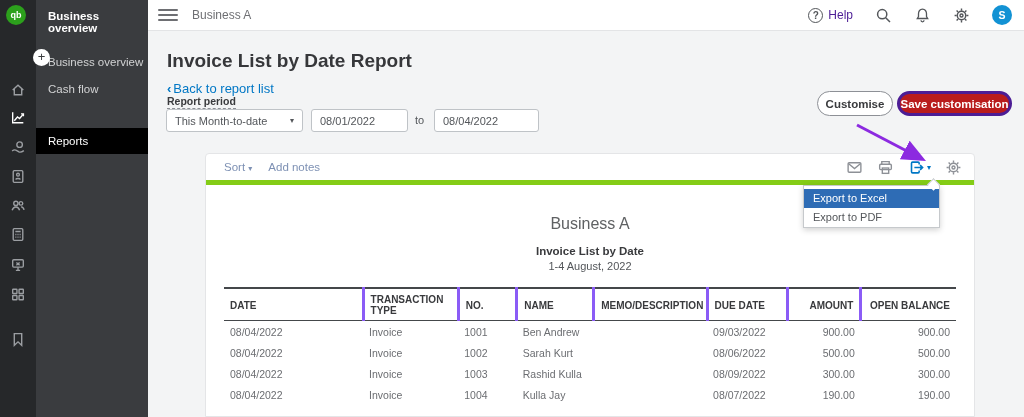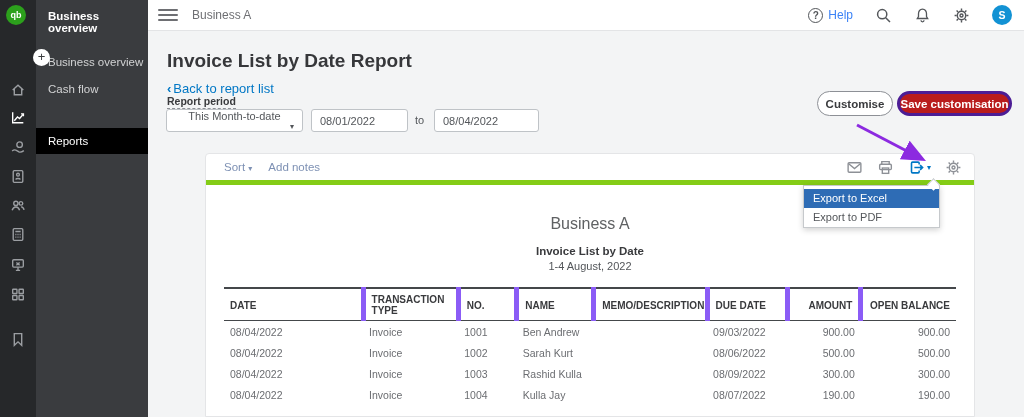--- a/index.html
+++ b/index.html
@@ -26,35 +26,35 @@
   
   .topbar { position:absolute; left:148px; top:0; right:0; height:31px; background:#fff;
     border-bottom:1px solid #e3e4e6; z-index:1; display:flex; align-items:center; }
   .hamburger { margin-left:10px; width:20px; cursor:pointer; }
   .hamburger span { display:block; height:2px; background:#6e6f73; margin:3px 0; border-radius:1px; }
   .company-name { margin-left:14px; font-size:12px; color:#6e6f73; }
   .topbar-right { margin-left:auto; display:flex; align-items:center; gap:22px; padding-right:12px; }
   .help-group { display:flex; align-items:center; gap:5px; cursor:pointer; }
   .help-circle { width:15px; height:15px; border:1.5px solid #53565a; border-radius:50%;
     font-size:10px; color:#53565a; display:flex; align-items:center; justify-content:center; font-weight:bold; }
-  .help-label { font-size:12px; color:#3b82f6; }
+  .help-label { font-size:12px; color:#4c1d95; }
   .tb-icon { width:17px; height:17px; cursor:pointer; }
   .avatar { width:20px; height:20px; border-radius:50%; background:#1292d4; color:#fff;
     font-size:10.5px; font-weight:bold; display:flex; align-items:center; justify-content:center; cursor:pointer; }
 
   
   .content { position:absolute; left:148px; top:31px; width:876px; height:386px; background:#f3f4f5; }
   .page-title { position:absolute; left:19px; top:19px; font-size:19px; font-weight:600; color:#36373a; }
   .back-link { position:absolute; left:19px; top:50px; font-size:13px; color:#0077c5; cursor:pointer; }
   .back-link .chev { font-weight:bold; margin-right:2px; }
   .report-period-label { position:absolute; left:19px; top:64px; font-size:10.5px; font-weight:bold;
     color:#393a3d; border-bottom:1px dashed #8d9096; padding-bottom:1px; }
   .period-select { position:absolute; left:18px; top:78px; width:137px; height:23px; background:#fff;
     border:1px solid #bfc3c7; border-radius:3px; font-size:11px; color:#53565a; display:flex;
-    align-items:center; padding:0 8px; cursor:pointer;flex-direction:column; }
+    align-items:center; padding:0 8px; cursor:pointer; }
   .period-select .caret { margin-left:auto; font-size:8px; color:#53565a; }
   .date-input { position:absolute; top:78px; height:23px; background:#fff; border:1px solid #bfc3c7;
     border-radius:3px; font-size:11px; color:#53565a; padding:0 8px;
     font-family:"Liberation Sans","DejaVu Sans",sans-serif; }
   .date-from { left:163px; width:97px; }
   .date-to   { left:286px; width:105px; }
   .to-label  { position:absolute; left:267px; top:83px; font-size:11px; color:#53565a; }
   .btn { position:absolute; top:60px; height:25px; border-radius:13px; font-size:11.5px; font-weight:bold;
     display:flex; align-items:center; justify-content:center; cursor:pointer;
     font-family:"Liberation Sans","DejaVu Sans",sans-serif; }
@@ -73,21 +73,21 @@
   .export-wrap { display:flex; align-items:center; gap:2px; cursor:pointer; }
   .export-caret { font-size:8px; color:#0077c5; }
 
   .report-company { text-align:center; margin-top:30px; font-size:16px; color:#5f6163; }
   .report-title { text-align:center; margin-top:12px; font-size:11.5px; font-weight:bold; color:#393a3d; }
   .report-period { text-align:center; margin-top:3px; font-size:11px; color:#53565a; }
 
   table.report { width:calc(100% - 36px); margin:15px 18px 0 18px; border-collapse:collapse; table-layout:fixed; }
   table.report thead tr { border-top:2px solid #44474a; border-bottom:1px solid #44474a; }
   table.report th { font-size:10px; font-weight:bold; color:#393a3d; text-align:left;
-    padding:5px 6px 4px 6px; border-right:5px solid #8b5cf6; }
+    padding:5px 6px 4px 6px; border-right:3px solid #8b5cf6; }
   table.report th:last-child { border-right:none; }
   table.report td { font-size:10.5px; color:#6b6d71; padding:4.5px 6px; }
   table.report th:nth-child(1){width:19%} table.report th:nth-child(2){width:13%}
   table.report th:nth-child(3){width:8%}  table.report th:nth-child(4){width:10.5%}
   table.report th:nth-child(5){width:15.5%} table.report th:nth-child(6){width:11%}
   table.report th:nth-child(7){width:10%} table.report th:nth-child(8){width:13%}
   table.report th:nth-child(7), table.report th:nth-child(8),
   table.report td:nth-child(7), table.report td:nth-child(8) { text-align:right; }
 
   

